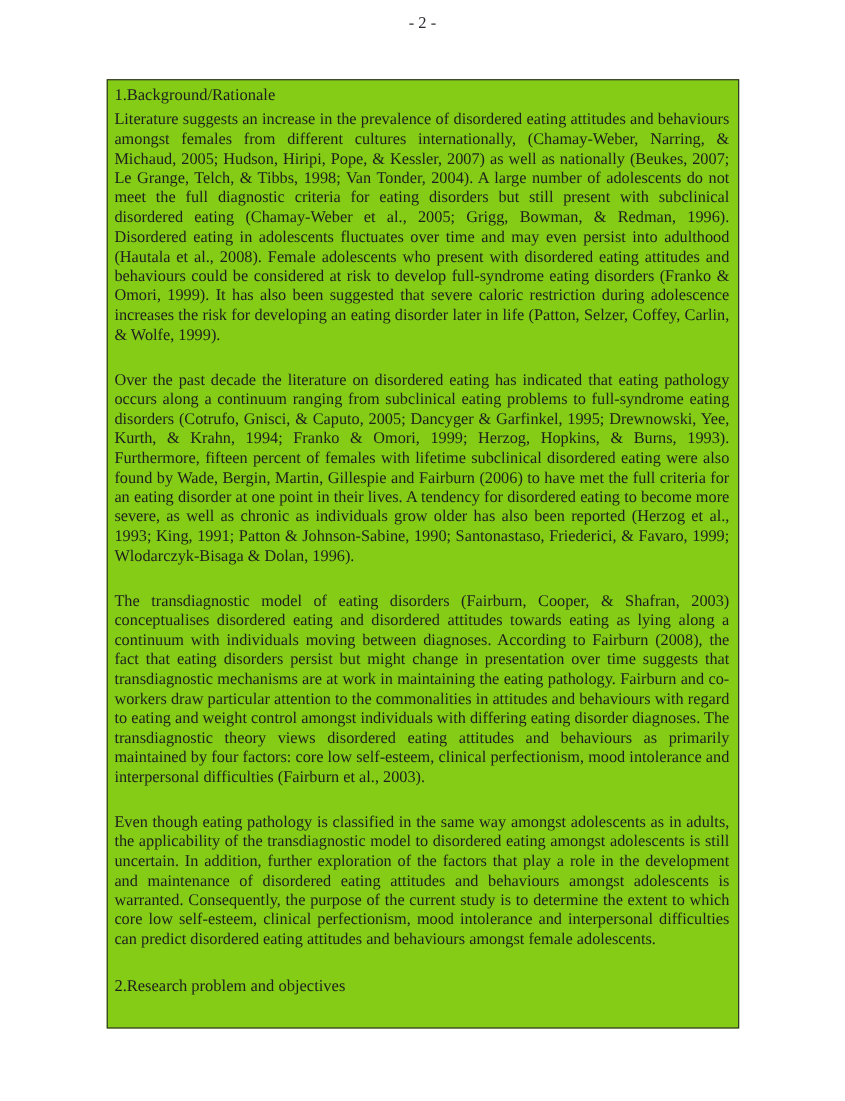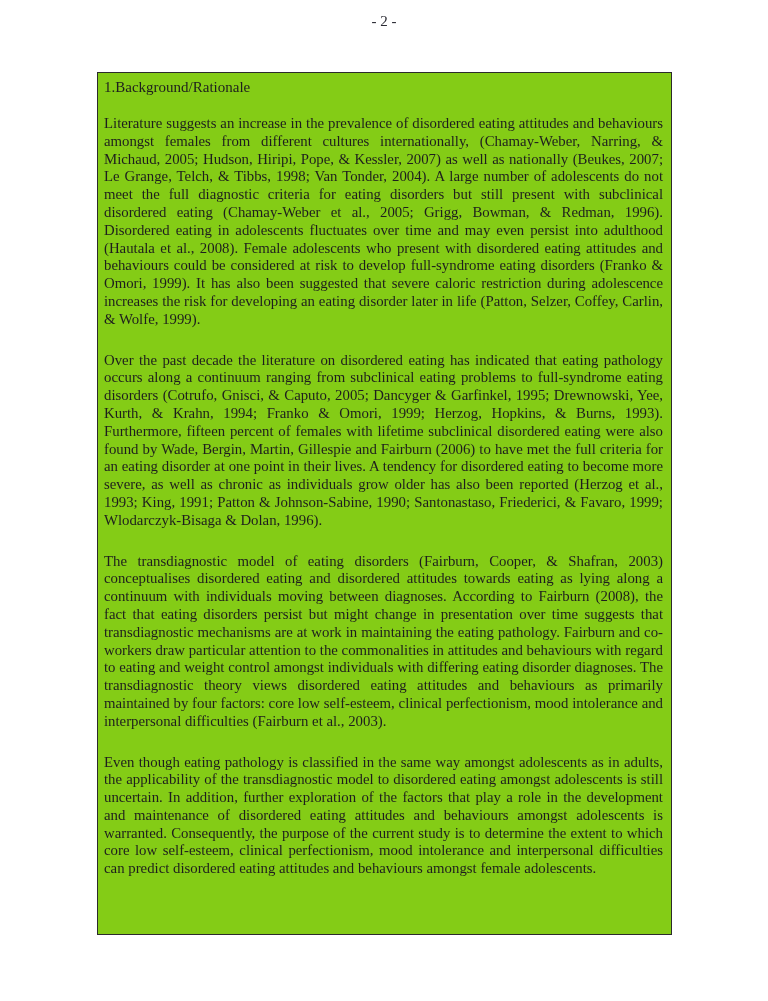--- a/index.html
+++ b/index.html
@@ -53,21 +53,21 @@
   .doc-paragraph {
     font-size: 14.8px;
     line-height: 17.8px;
     text-align: justify;
     text-justify: inter-word;
     color: #1e1e1e;
     margin-top: 23px;
   }
 
   .doc-paragraph.first {
-    margin-top: 19px;
+    margin-top: 5px;
   }
 
   .doc-heading.bottom {
     margin-top: 24px;
   }
 </style>
 </head>
 <body>
 
 <div class="page">
@@ -79,16 +79,17 @@
     <div class="doc-heading">1.Background/Rationale</div>
 
     <p class="doc-paragraph first">Literature suggests an increase in the prevalence of disordered eating attitudes and behaviours amongst females from different cultures internationally, (Chamay-Weber, Narring, &amp; Michaud, 2005; Hudson, Hiripi, Pope, &amp; Kessler, 2007) as well as nationally (Beukes, 2007; Le Grange, Telch, &amp; Tibbs, 1998; Van Tonder, 2004). A large number of adolescents do not meet the full diagnostic criteria for eating disorders but still present with subclinical disordered eating (Chamay-Weber et al., 2005; Grigg, Bowman, &amp; Redman, 1996). Disordered eating in adolescents fluctuates over time and may even persist into adulthood (Hautala et al., 2008). Female adolescents who present with disordered eating attitudes and behaviours could be considered at risk to develop full-syndrome eating disorders (Franko &amp; Omori, 1999). It has also been suggested that severe caloric restriction during adolescence increases the risk for developing an eating disorder later in life (Patton, Selzer, Coffey, Carlin, &amp; Wolfe, 1999).</p>
 
     <p class="doc-paragraph">Over the past decade the literature on disordered eating has indicated that eating pathology occurs along a continuum ranging from subclinical eating problems to full-syndrome eating disorders (Cotrufo, Gnisci, &amp; Caputo, 2005; Dancyger &amp; Garfinkel, 1995; Drewnowski, Yee, Kurth, &amp; Krahn, 1994; Franko &amp; Omori, 1999; Herzog, Hopkins, &amp; Burns, 1993). Furthermore, fifteen percent of females with lifetime subclinical disordered eating were also found by Wade, Bergin, Martin, Gillespie and Fairburn (2006) to have met the full criteria for an eating disorder at one point in their lives. A tendency for disordered eating to become more severe, as well as chronic as individuals grow older has also been reported (Herzog et al., 1993; King, 1991; Patton &amp; Johnson-Sabine, 1990; Santonastaso, Friederici, &amp; Favaro, 1999; Wlodarczyk-Bisaga &amp; Dolan, 1996).</p>
 
     <p class="doc-paragraph">The transdiagnostic model of eating disorders (Fairburn, Cooper, &amp; Shafran, 2003) conceptualises disordered eating and disordered attitudes towards eating as lying along a continuum with individuals moving between diagnoses. According to Fairburn (2008), the fact that eating disorders persist but might change in presentation over time suggests that transdiagnostic mechanisms are at work in maintaining the eating pathology. Fairburn and co-workers draw particular attention to the commonalities in attitudes and behaviours with regard to eating and weight control amongst individuals with differing eating disorder diagnoses. The transdiagnostic theory views disordered eating attitudes and behaviours as primarily maintained by four factors: core low self-esteem, clinical perfectionism, mood intolerance and interpersonal difficulties (Fairburn et al., 2003).</p>
 
     <p class="doc-paragraph">Even though eating pathology is classified in the same way amongst adolescents as in adults, the applicability of the transdiagnostic model to disordered eating amongst adolescents is still uncertain. In addition, further exploration of the factors that play a role in the development and maintenance of disordered eating attitudes and behaviours amongst adolescents is warranted. Consequently, the purpose of the current study is to determine the extent to which core low self-esteem, clinical perfectionism, mood intolerance and interpersonal difficulties can predict disordered eating attitudes and behaviours amongst female adolescents.</p>
 
+    <div class="doc-heading bottom">2.Research problem and objectives</div>
 
   </div>
 
 </div>
 
 </body></html>

